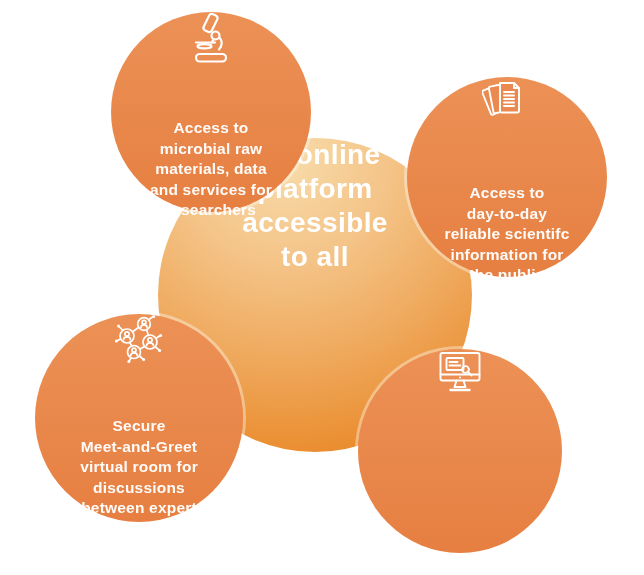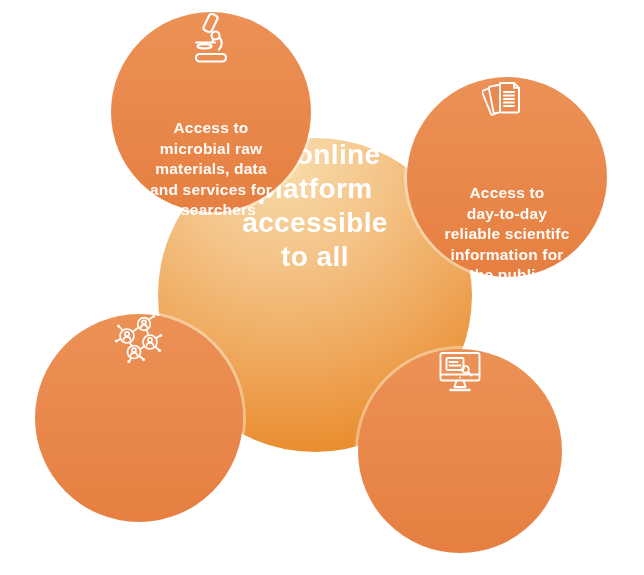--- a/index.html
+++ b/index.html
@@ -111,20 +111,26 @@
         <path d="M9.5 16 L6.5 13 M7.5 25 L4.5 26.5 M36.5 5 L39.5 3 M43.5 24 L46.5 22 M42.5 33 L45.5 35.5 M18 44 L16.5 46.5 M27 42.5 L29.5 44.5"></path>
         <circle cx="5.5" cy="12" r="1.5" fill="#ffffff" stroke="none"></circle>
         <circle cx="3.4" cy="27" r="1.5" fill="#ffffff" stroke="none"></circle>
         <circle cx="40.6" cy="2.4" r="1.5" fill="#ffffff" stroke="none"></circle>
         <circle cx="47.6" cy="21.4" r="1.5" fill="#ffffff" stroke="none"></circle>
         <circle cx="46.6" cy="36.4" r="1.5" fill="#ffffff" stroke="none"></circle>
         <circle cx="15.9" cy="47.6" r="1.5" fill="#ffffff" stroke="none"></circle>
         <circle cx="30.6" cy="45.4" r="1.5" fill="#ffffff" stroke="none"></circle>
       </svg>
     </span>
+    <div class="node-text">Secure
+Meet-and-Greet
+virtual room for
+discussions
+between expert
+clusters</div>
   </div>
 
   <div class="circle node node-br">
     <span class="icon">
       <svg width="48" height="46" viewBox="0 0 48 46" fill="none" stroke="#ffffff" stroke-width="1.9" stroke-linecap="round" stroke-linejoin="round">
         <rect x="4.5" y="4" width="39" height="27.5" rx="2"></rect>
         <path d="M4.5 25.5 H43.5"></path>
         <circle cx="24" cy="28.5" r="1" fill="#ffffff" stroke="none"></circle>
         <rect x="10.5" y="9" width="17" height="12" rx="1"></rect>
         <path d="M13.5 13 h8 M13.5 16.5 h11"></path>

